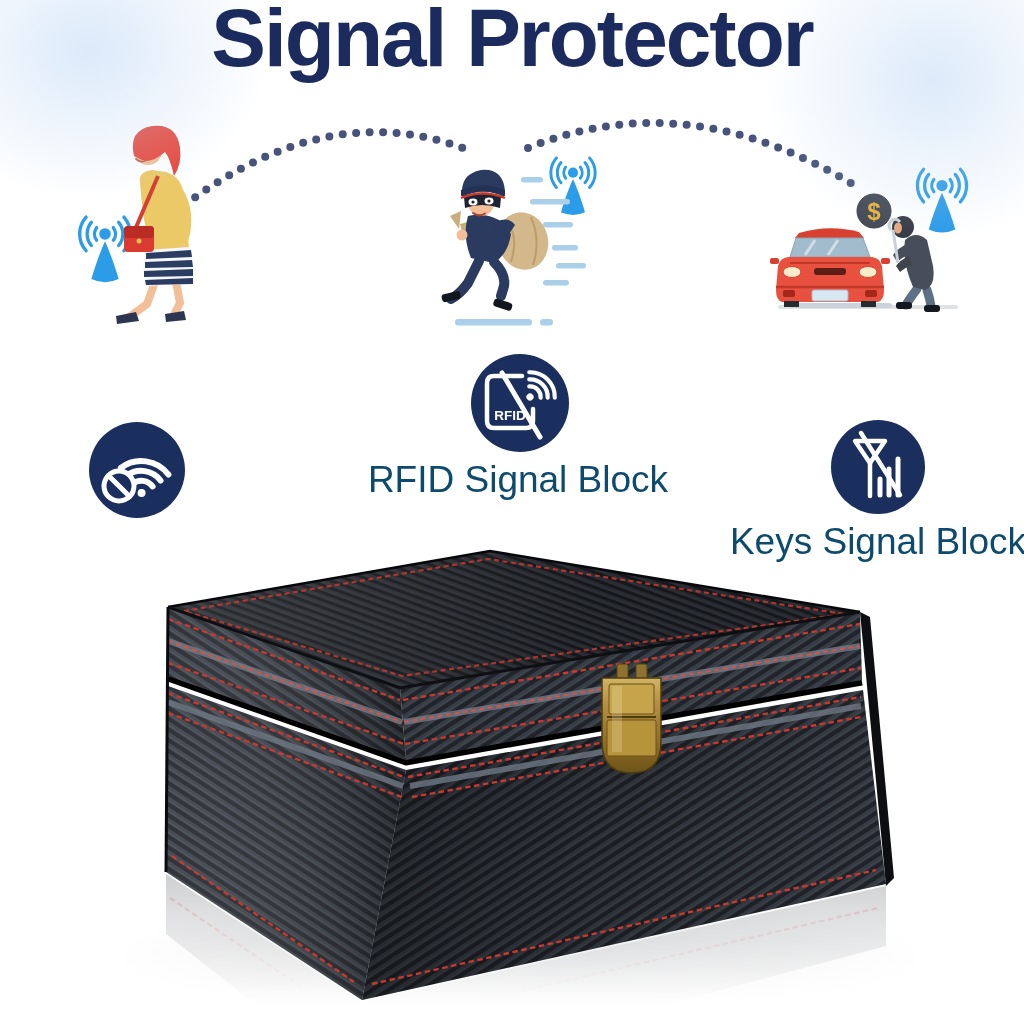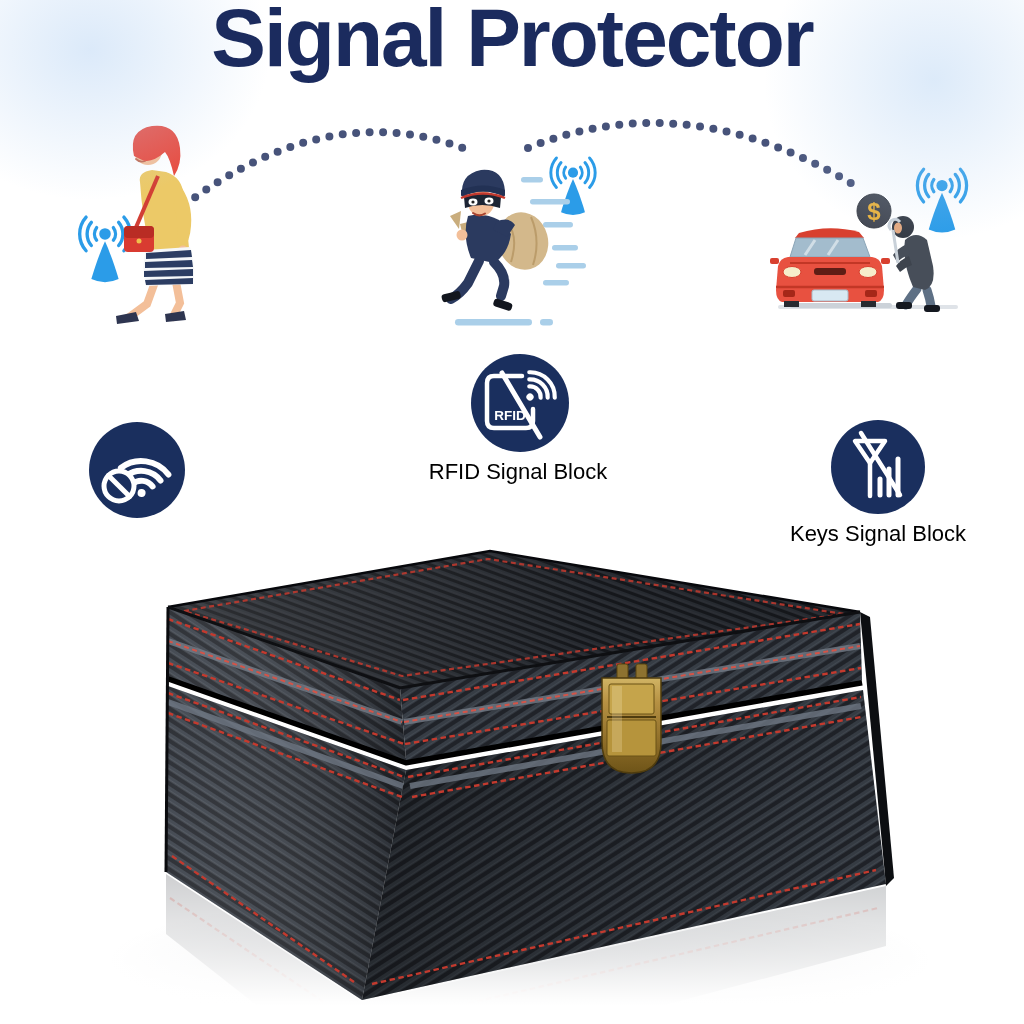--- a/index.html
+++ b/index.html
@@ -6,21 +6,21 @@
   body{width:1024px;height:1024px;overflow:hidden;font-family:"Liberation Sans",sans-serif}
   .stage{position:relative;width:1024px;height:1024px;background:#fff}
   .tint{position:absolute;pointer-events:none}
   .tint.tl{left:-90px;top:-100px;width:360px;height:300px;
     background:radial-gradient(closest-side,rgba(190,216,245,.55),rgba(190,216,245,0))}
   .tint.tr{right:-80px;top:-80px;width:340px;height:320px;
     background:radial-gradient(closest-side,rgba(186,214,244,.5),rgba(186,214,244,0))}
   .scene{position:absolute;left:0;top:0;width:1024px;height:1024px}
   .title{position:absolute;left:0;top:-12px;width:100%;margin:0;text-align:center;
     font-size:82px;line-height:100px;font-weight:bold;letter-spacing:-2px;color:#1b2b5e}
-  .label{position:absolute;transform:translateX(-50%);font-size:22px;color:#000000;white-space:nowrap}
+  .label{position:absolute;transform:translateX(-50%);font-size:37px;color:#0c4a6e;white-space:nowrap}
   .label.scan{left:141px;top:528px}
   .label.rfid{left:518px;top:459px}
   .label.keys{left:878px;top:521px}
 </style>
 </head>
 <body>
 
 <div class="stage">
 
   <svg class="scene" viewBox="0 0 1024 1024">

